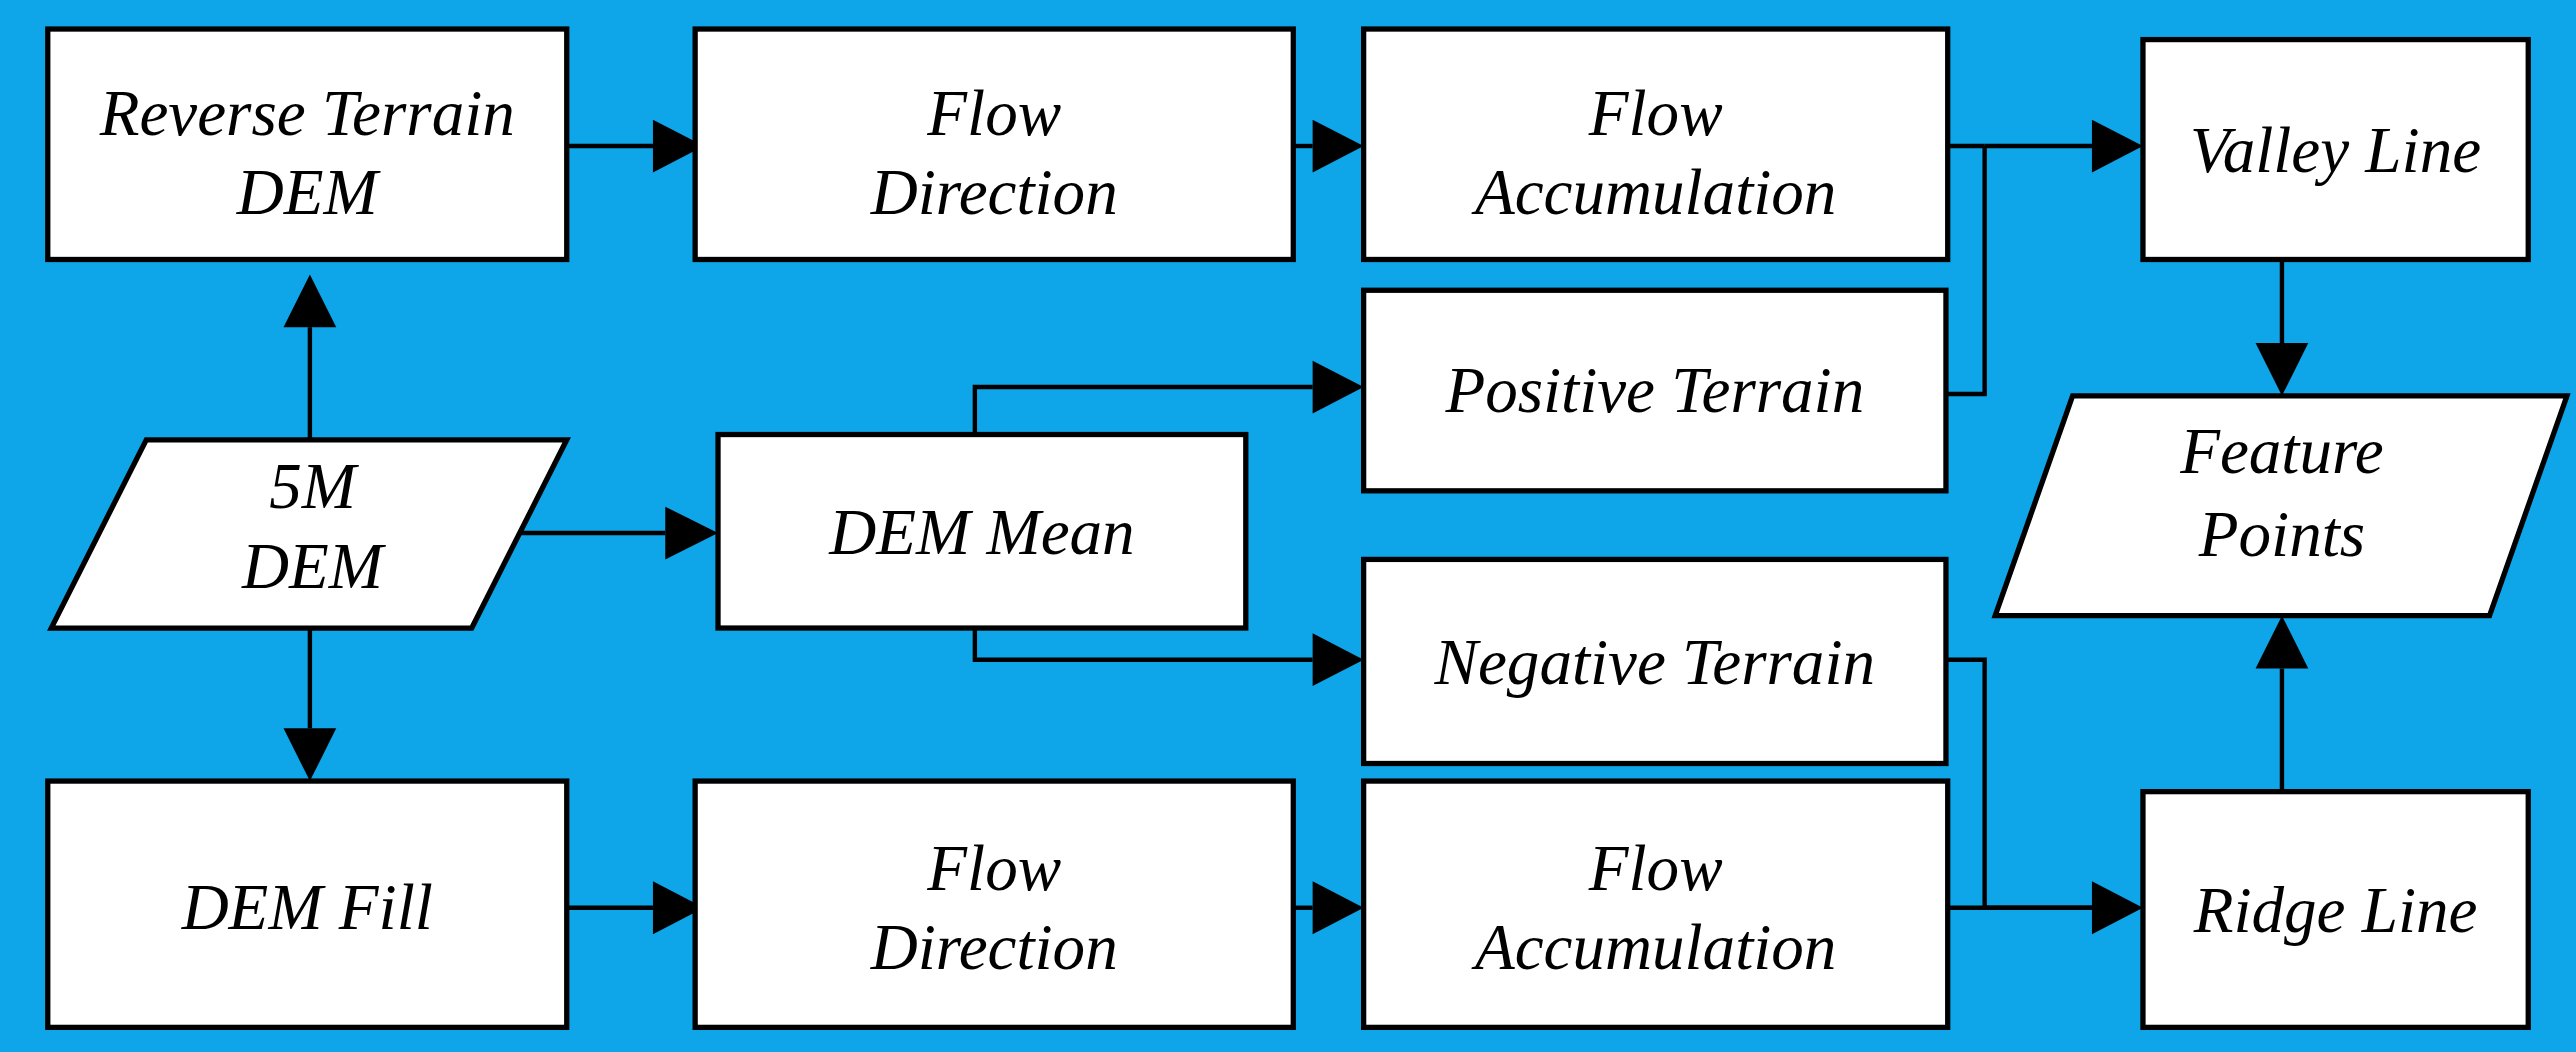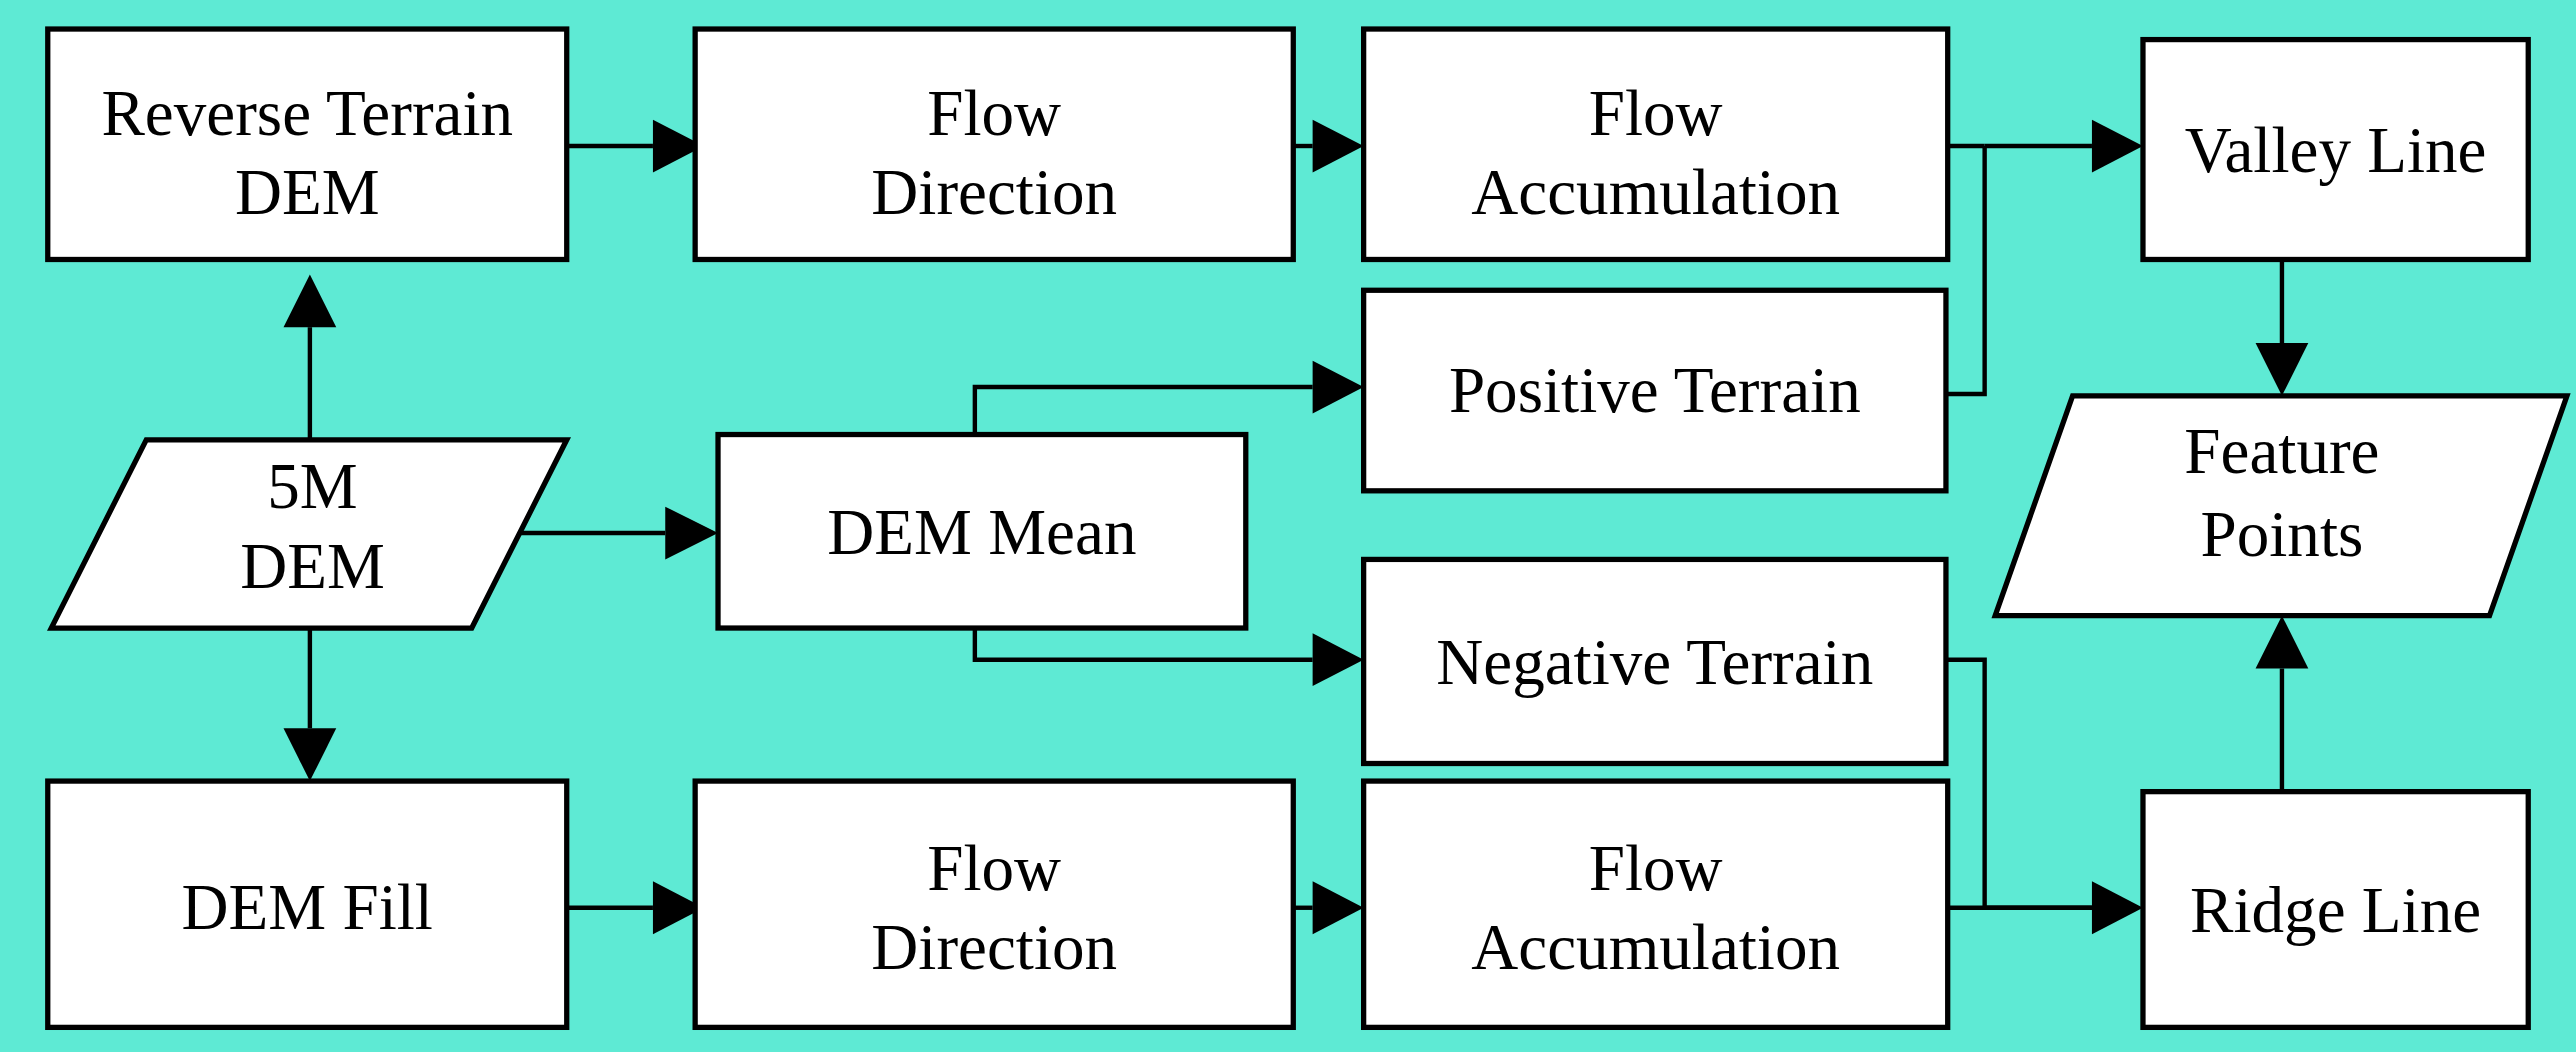--- a/index.html
+++ b/index.html
@@ -1,19 +1,19 @@
 <!DOCTYPE html>
 <html style="font-size:14px"><head>
 <meta charset="utf-8">
 <title>DEM Terrain Feature Extraction Flowchart</title>
 <style>
   html,body{margin:0;padding:0;background:#ffffff;}
   body{width:2576px;height:1052px;overflow:hidden;
        font-family:"Liberation Serif","DejaVu Serif",serif;}
-  #stage{position:relative;width:2576px;height:1052px;background:#5eead4;}
+  #stage{position:relative;width:2576px;height:1052px;background:#0ea5e9;font-style:italic;}
   svg#flow{position:absolute;left:0;top:0;width:2576px;height:1052px;display:block;}
   .shape{fill:#ffffff;stroke:#000000;stroke-width:6;stroke-linejoin:miter;}
   .conn{fill:none;stroke:#000000;stroke-width:5;stroke-linecap:butt;stroke-linejoin:miter;}
   .arrowhead{fill:#000000;stroke:none;}
   .nodetext{font-family:"Liberation Serif","DejaVu Serif",serif;
             fill:#000000;text-anchor:middle;font-size:74px;}
 </style>
 </head>
 <body>
 

